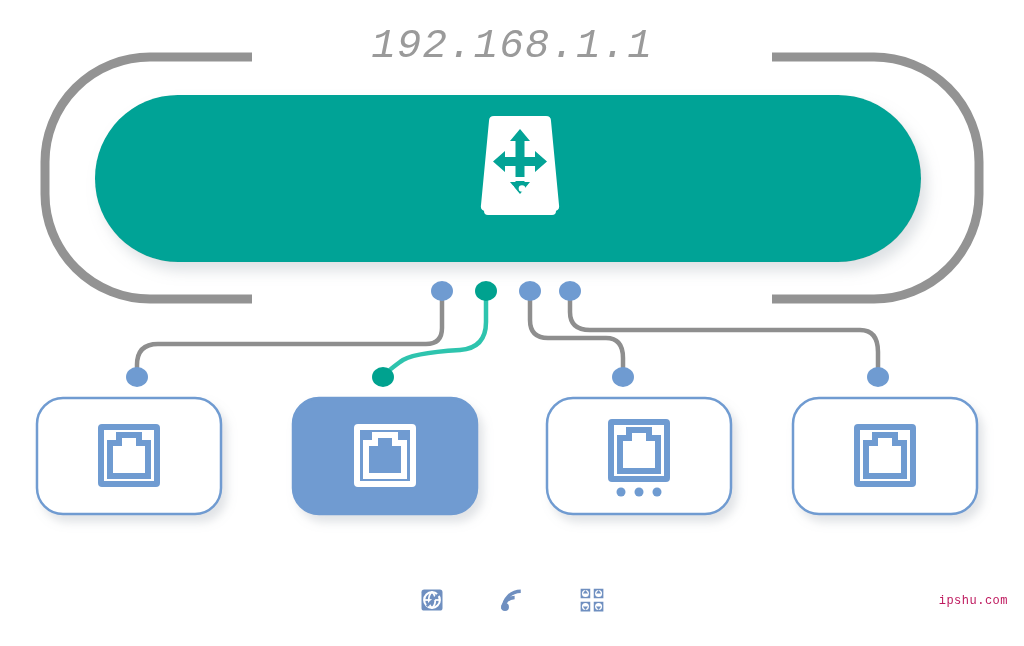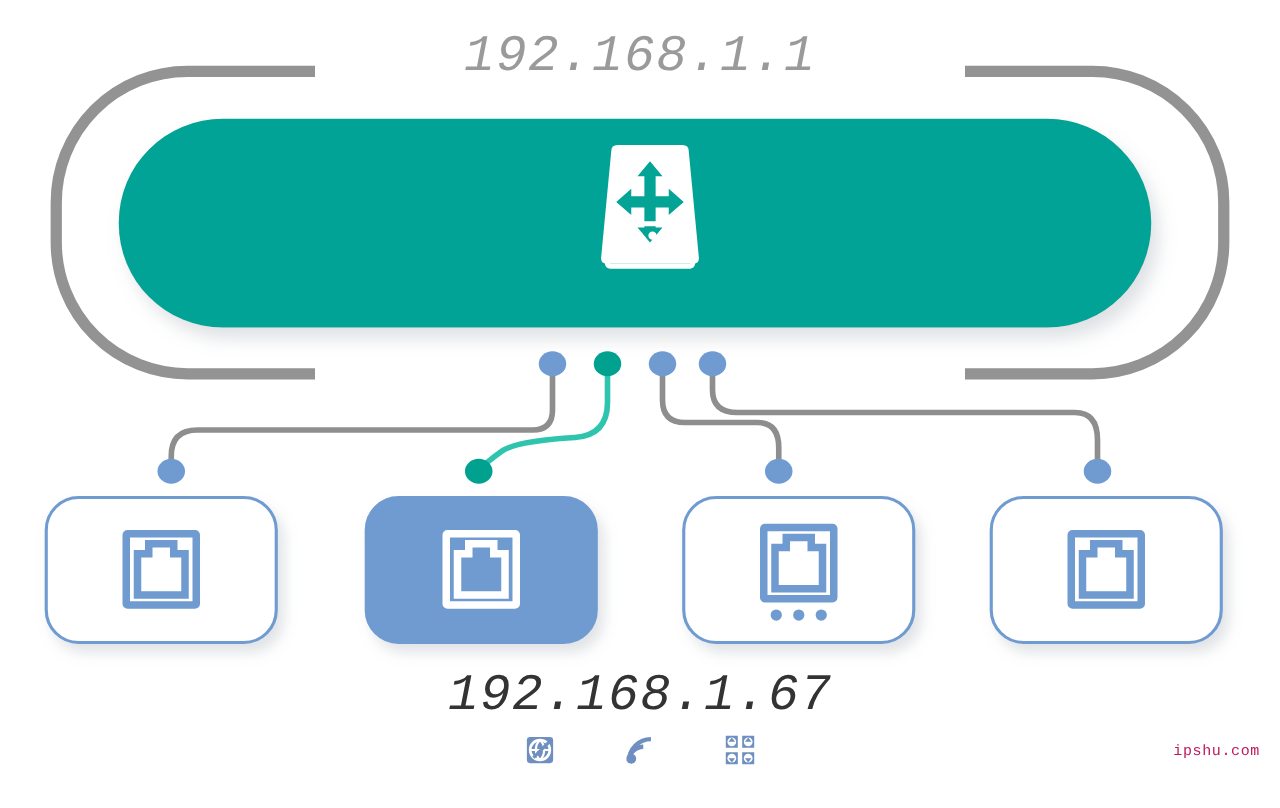--- a/index.html
+++ b/index.html
@@ -178,21 +178,20 @@
       <rect x="793" y="398" width="184" height="116" rx="26" ry="26" fill="#ffffff" stroke="#6f9bd1" stroke-width="2.5" filter="url(#card-shadow)"></rect>
       <g fill="none" stroke="#6f9bd1" stroke-width="6">
         <rect x="857" y="427" width="56" height="57" rx="1"></rect>
         <path d="M 866 476 L 866 443 L 875 443 L 875 435 L 895 435 L 895 443 L 904 443 L 904 476 Z"></path>
       </g>
     </g>
   </svg>
 
   <div class="label-text" id="gateway-ip-label">192.168.1.1</div>
 
-  <div class="label-text" id="client-ip-label">192.168.1.67</div>
 
   <div id="badge-row">
     <svg class="badge-icon" viewBox="0 0 32 32">
       <path d="M4 7 a3 3 0 0 1 3-3 h18 a3 3 0 0 1 3 3 v18 a3 3 0 0 1 -3 3 h-18 a3 3 0 0 1 -3 -3 z" fill="#6f8fc0"></path>
       <circle cx="16" cy="16" r="9" fill="none" stroke="#ffffff" stroke-width="2.4"></circle>
       <path d="M16 7 C 11 11 11 21 16 25 C 21 21 21 11 16 7 Z" fill="none" stroke="#ffffff" stroke-width="2"></path>
       <path d="M7.5 16 L 24.5 16" stroke="#ffffff" stroke-width="2"></path>
       <path d="M10 23 L 24 9" stroke="#6f8fc0" stroke-width="3"></path>
     </svg>
 

